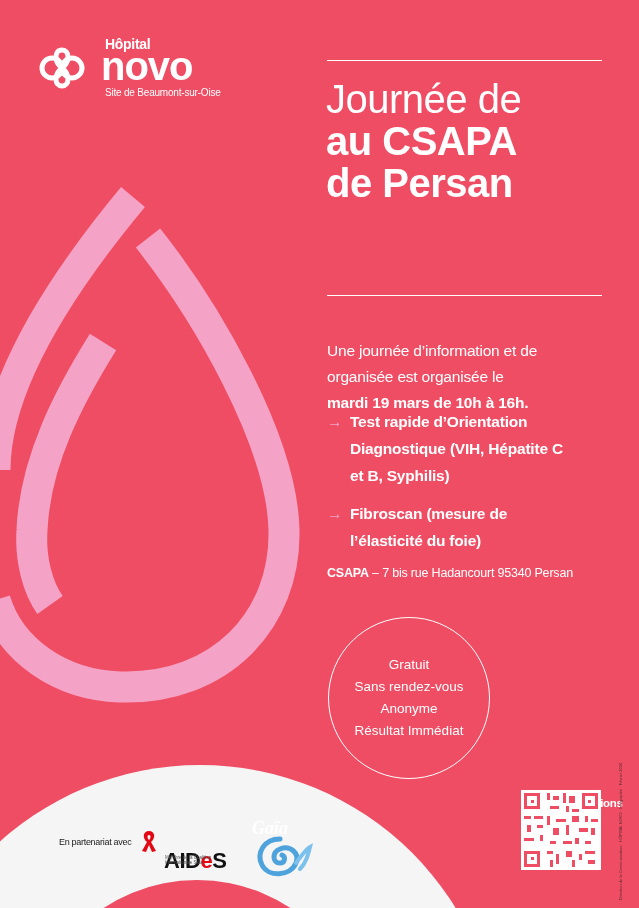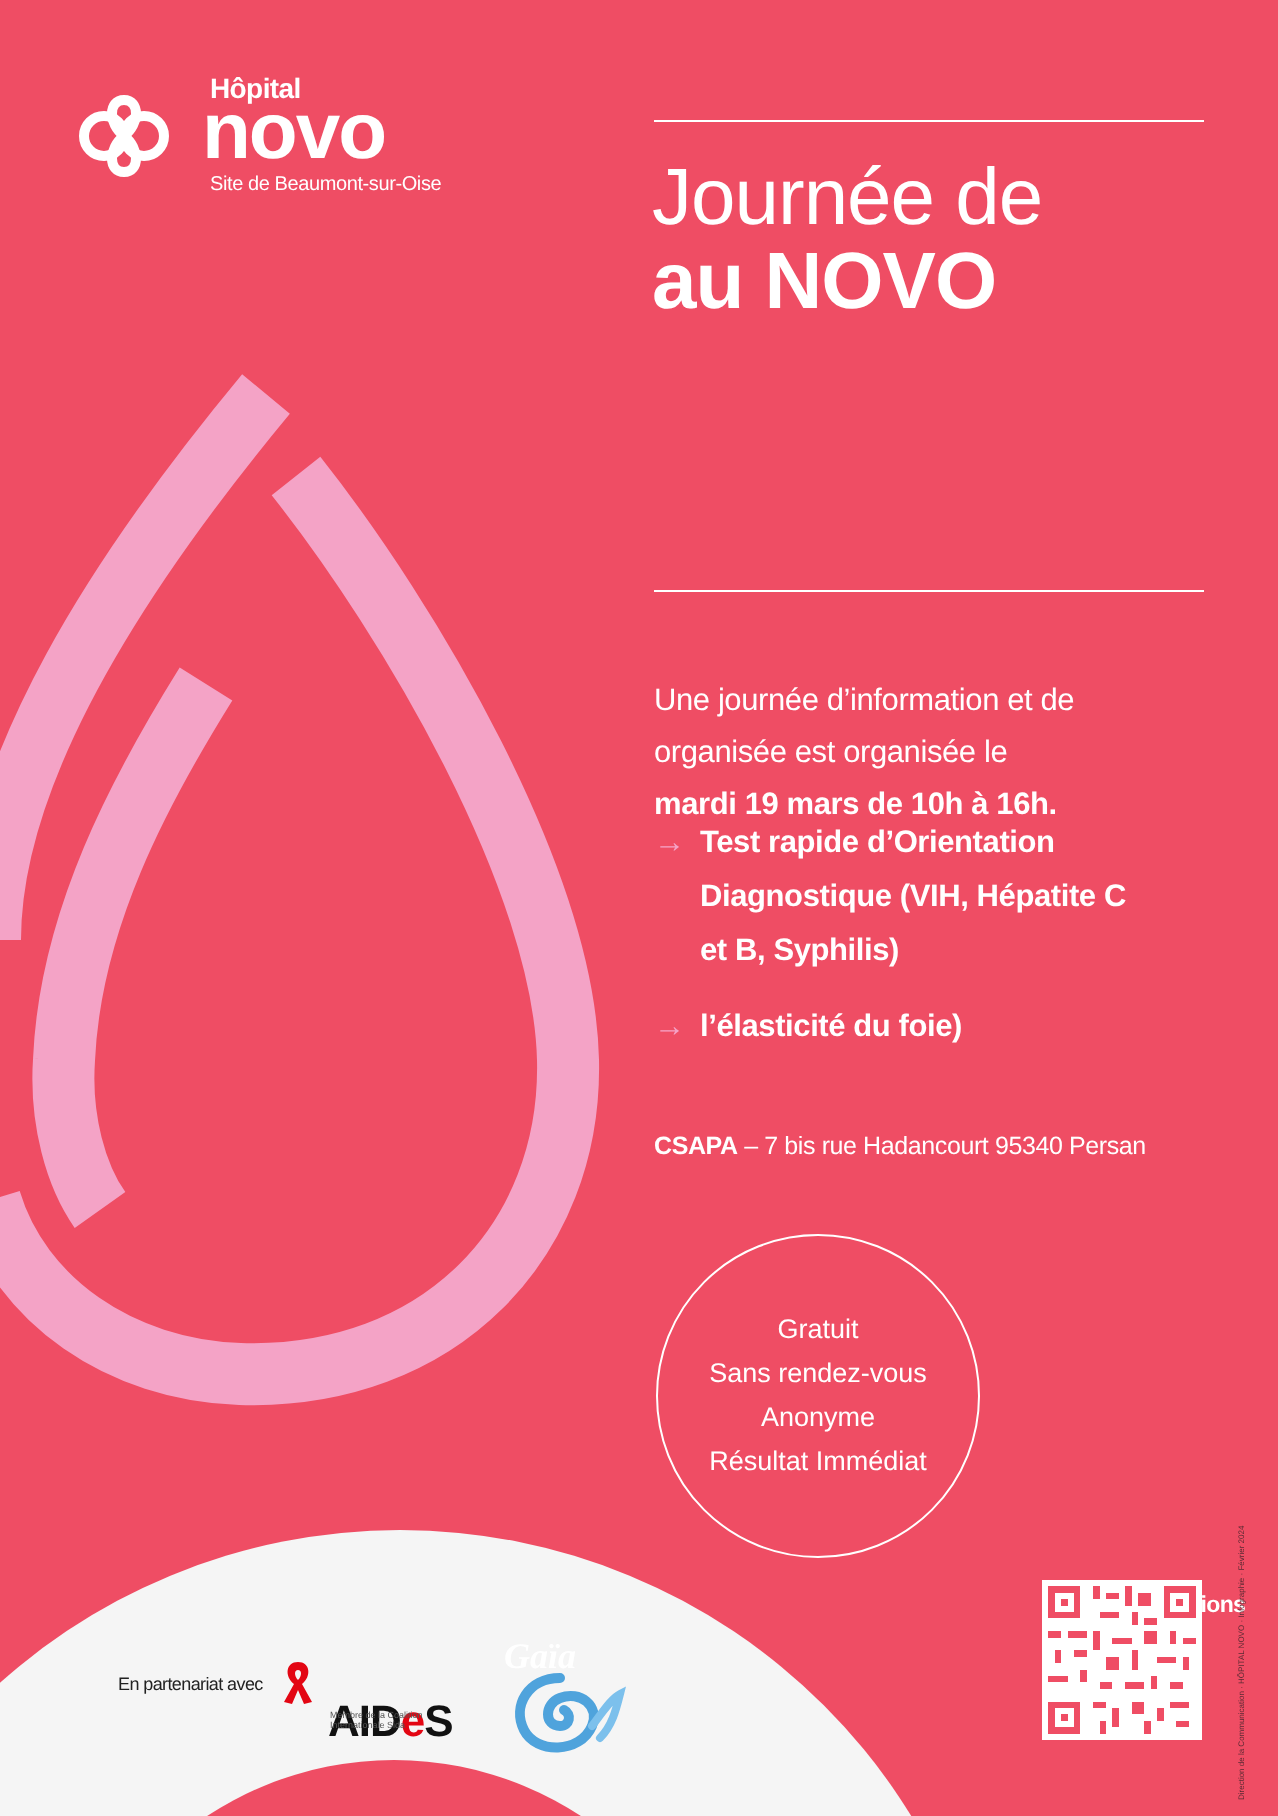--- a/index.html
+++ b/index.html
@@ -61,21 +61,22 @@
   </g>
 </svg>
 <div class="abs logo-hopital">Hôpital</div>
 <div class="abs logo-novo">novo</div>
 <div class="abs logo-site">Site de Beaumont-sur-Oise</div>
 
 <div class="abs rule" style="top:60px"></div>
 
 <div class="abs title">
   <span class="light">Journée de</span>
-  <span class="bold">au NOVO</span>
+  <span class="bold">au CSAPA</span>
+  <span class="bold">de Persan</span>
 </div>
 
 <div class="abs rule" style="top:295px"></div>
 
 <div class="abs intro">
   <div>Une journée d’information et de</div>
   <div>organisée est organisée le</div>
   <div class="b">mardi 19 mars de 10h à 16h.</div>
 </div>
 
@@ -84,20 +85,21 @@
   <div>
     <div>Test rapide d’Orientation</div>
     <div>Diagnostique (VIH, Hépatite C</div>
     <div>et B, Syphilis)</div>
   </div>
 </div>
 
 <div class="abs bullet" style="top:500px">
   <span class="arrow">→</span>
   <div>
+    <div>Fibroscan (mesure de</div>
     <div>l’élasticité du foie)</div>
   </div>
 </div>
 
 <div class="abs address">
   <span class="b">CSAPA</span><span> – 7 bis rue Hadancourt 95340 Persan</span>
 </div>
 
 <div class="abs badge-circle">
   <div>Gratuit</div>

